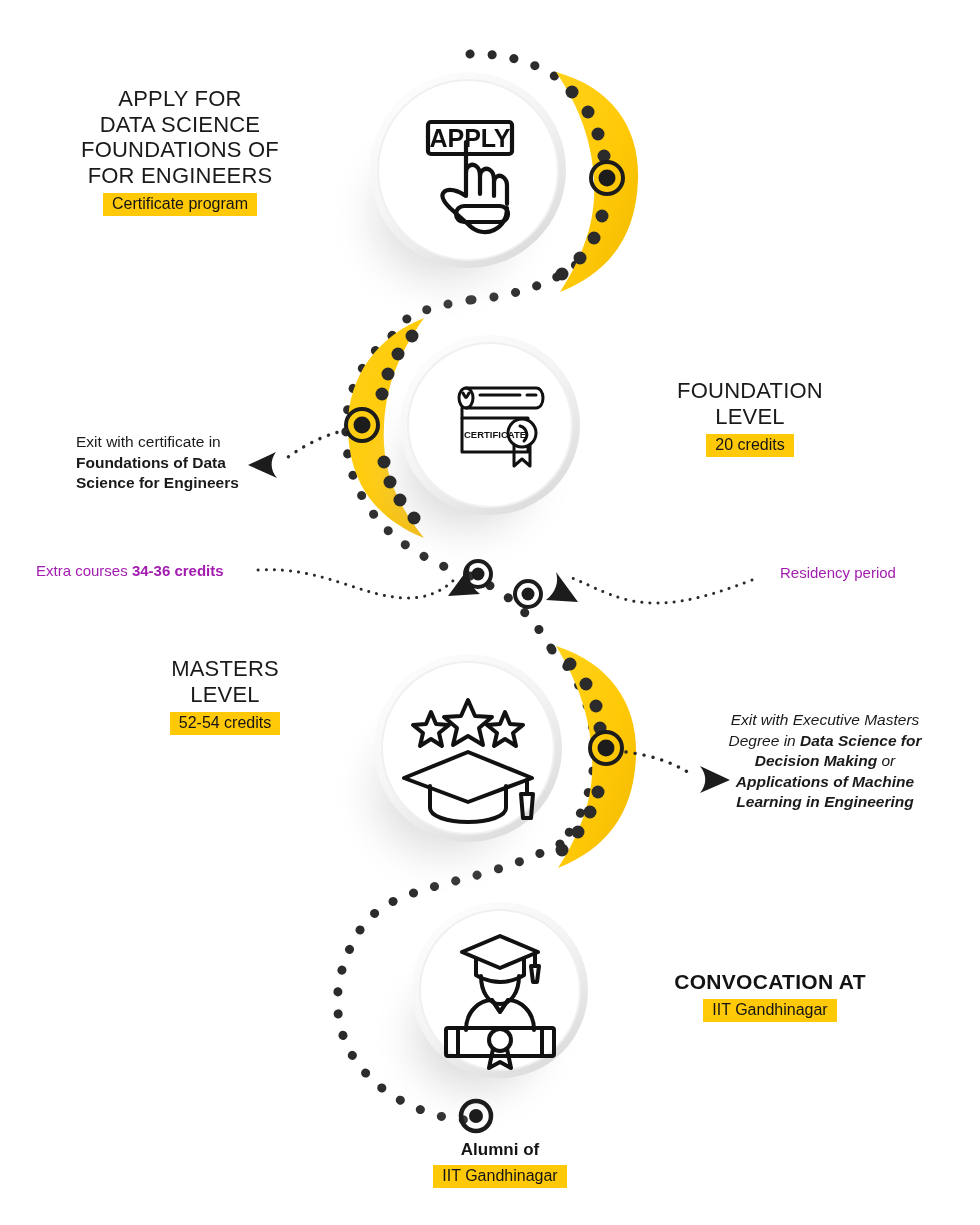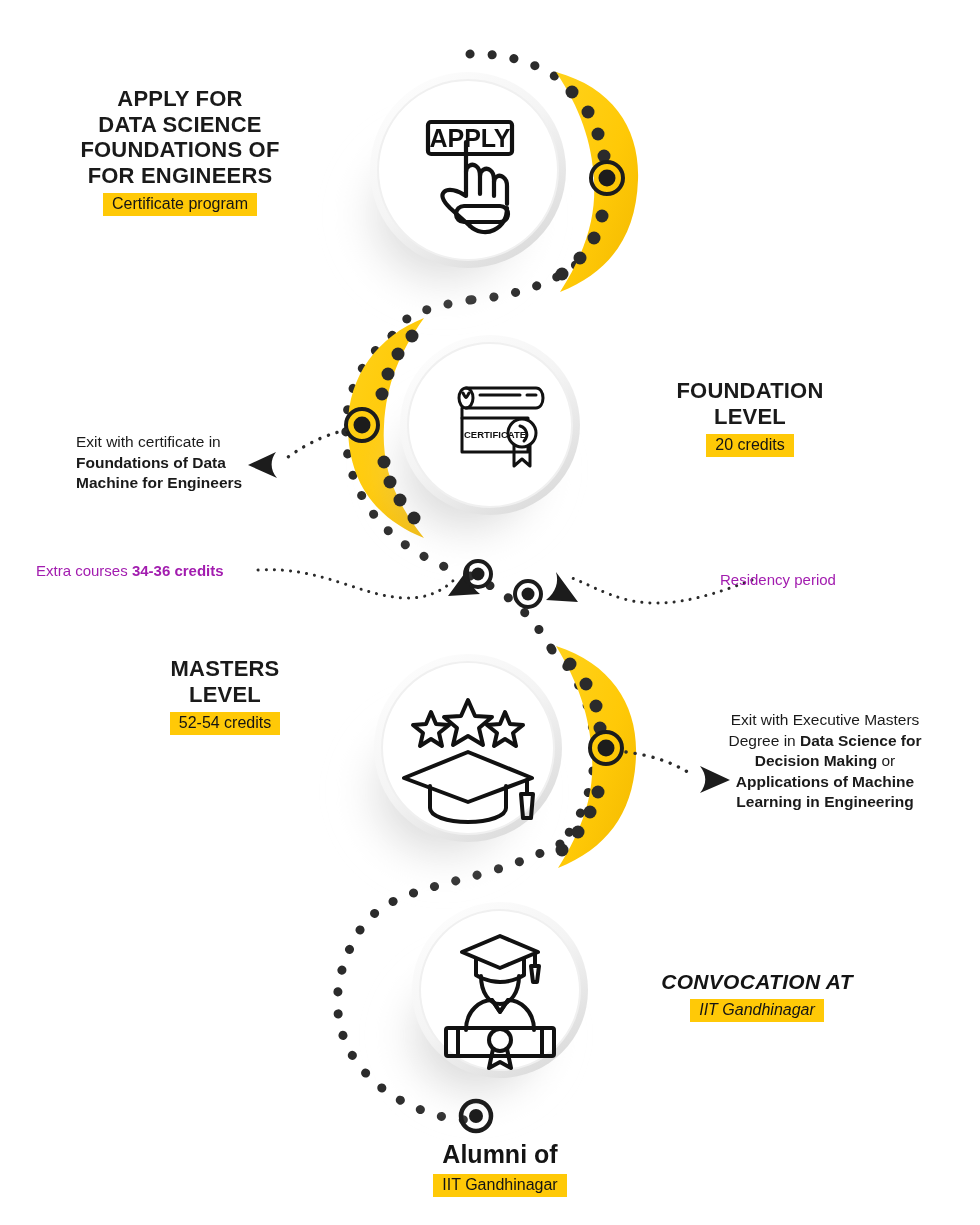--- a/index.html
+++ b/index.html
@@ -9,21 +9,21 @@
     font-family:"Liberation Sans", sans-serif;
     overflow:hidden;
     position:relative;
   }
   #stage{position:relative;width:980px;height:1225px;}
   #art{position:absolute;left:0;top:0;width:980px;height:1225px;}
 
   .txt{position:absolute;}
 
   .heading{
-    font-weight:bold;
+    font-weight:normal;
     color:#1a1a1a;
     letter-spacing:.2px;
     line-height:1.16;
   }
   .heading-big{font-size:22px;text-transform:uppercase;}
   .badge{
     display:inline-block;
     background:#FFC907;
     color:#141414;
     font-size:16px;
@@ -40,30 +40,30 @@
     line-height:1.33;
   }
   .note b{font-weight:bold;}
   .inline-note{font-size:15px;color:#a21caf;white-space:nowrap;}
   .inline-note b{font-weight:bold;}
 
   
   #blk-apply{left:10px;top:86px;width:340px;text-align:center;}
   #blk-foundation{left:620px;top:378px;width:260px;text-align:center;}
   #blk-masters{left:110px;top:656px;width:230px;text-align:center;}
-  #blk-convocation{left:612px;top:970px;width:290px;text-align:center;font-style:italic;}
+  #blk-convocation{left:625px;top:970px;width:290px;text-align:center;}
   #blk-alumni{left:370px;top:1140px;width:260px;text-align:center;}
 
   #blk-exit1{left:76px;top:432px;width:200px;text-align:left;}
-  #blk-exit2{left:705px;top:710px;width:240px;text-align:center;}
+  #blk-exit2{left:705px;top:710px;width:240px;text-align:center;font-style:italic;}
 
   #blk-extra{left:36px;top:562px;}
-  #blk-residency{left:720px;top:564px;margin-top:7px;}
-
-  .alumni-title{font-size:25px;font-weight:bold;color:#141414;}
+  #blk-residency{left:780px;top:564px;}
+
+  .alumni-title{font-size:17px;font-weight:bold;color:#141414;}
   .conv-title{font-size:21px;font-weight:bold;color:#141414;letter-spacing:.3px;}
 </style>
 </head>
 <body>
 
 <div id="stage">
 
   <svg id="art" viewBox="0 0 980 1225">
     <defs>
       <radialGradient id="shadowGrad" cx="50%" cy="50%" r="50%">
@@ -281,21 +281,21 @@
       <div>FOR ENGINEERS</div>
     </div>
     <div class="badge-row">
       <span class="badge">Certificate program</span>
     </div>
   </div>
 
   <div class="txt note" id="blk-exit1">
     <div>Exit with certificate in</div>
     <div><b>Foundations of Data</b></div>
-    <div><b>Machine for Engineers</b></div>
+    <div><b>Science for Engineers</b></div>
   </div>
 
   <div class="txt" id="blk-foundation">
     <div class="heading heading-big">
       <div>FOUNDATION</div>
       <div>LEVEL</div>
     </div>
     <div class="badge-row">
       <span class="badge">20 credits</span>
     </div>

